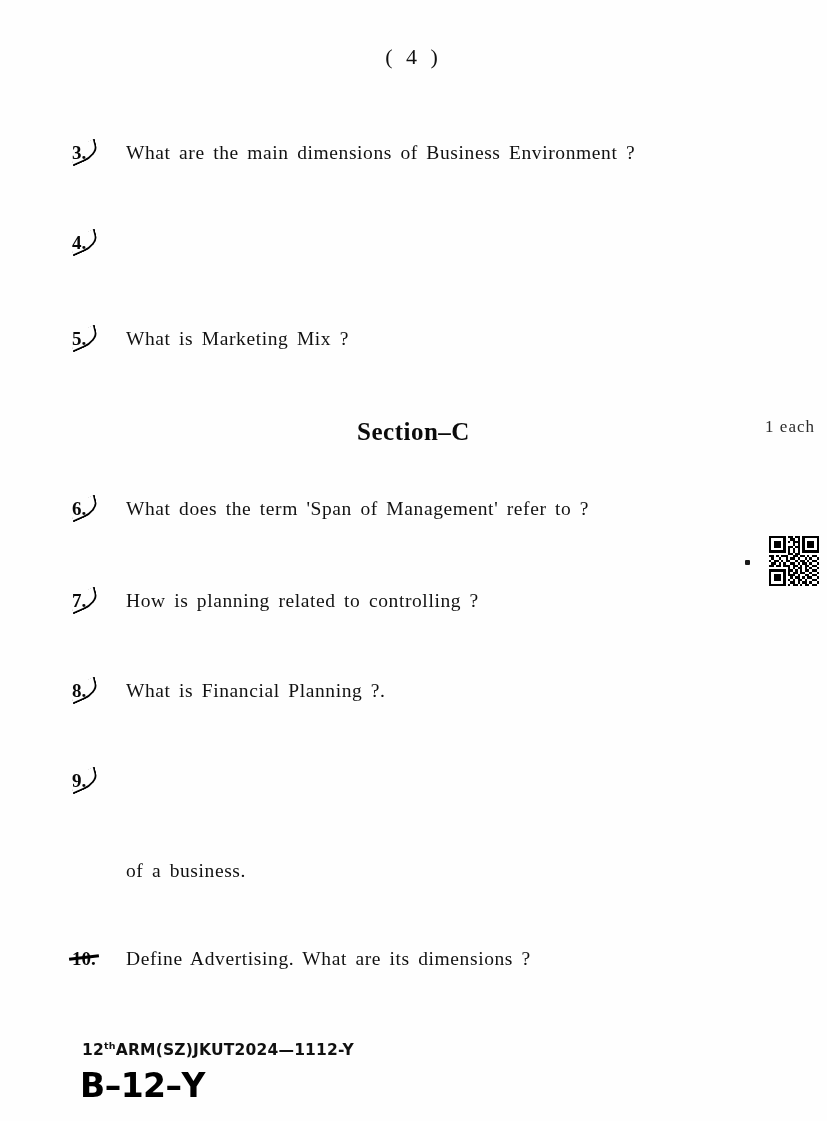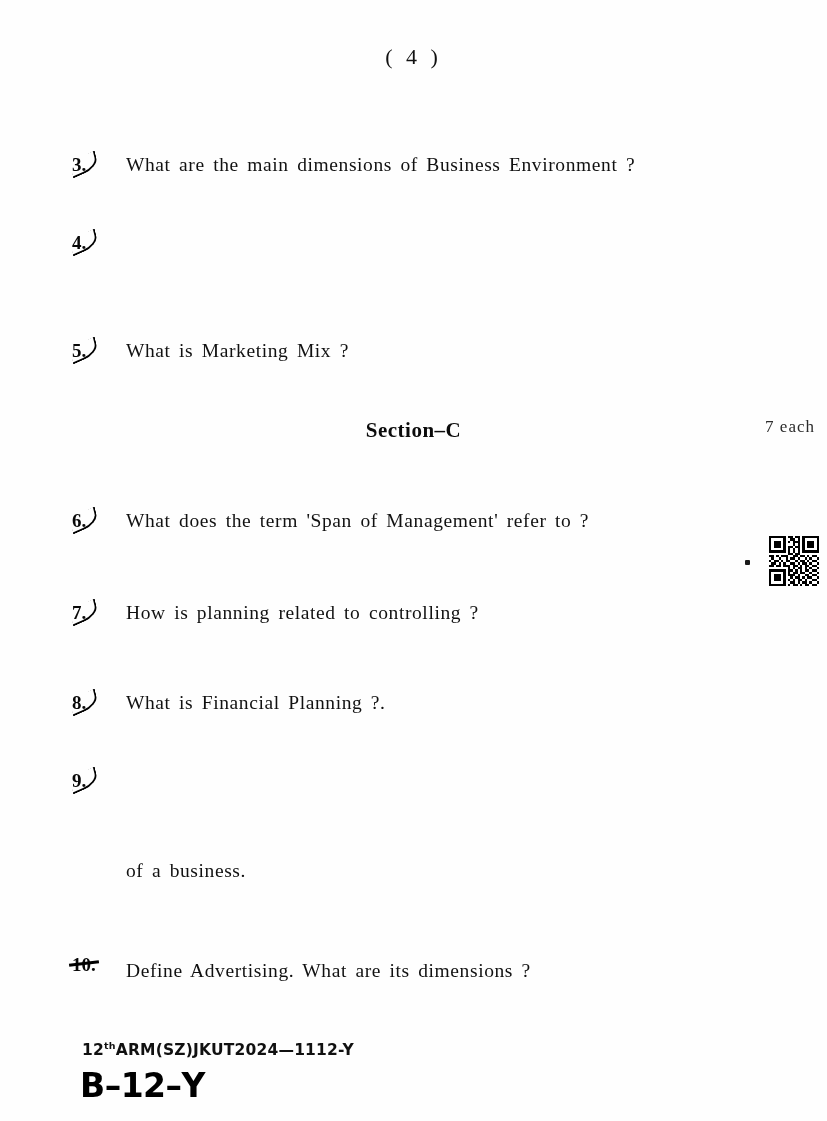--- a/index.html
+++ b/index.html
@@ -73,21 +73,20 @@
     border-bottom: 3px solid #000;
     transform: rotate(-7deg);
   }
   .q-text {
     font-size: 19.5px;
     color: #111;
     font-family: "Liberation Serif", serif;
     letter-spacing: 0.6px;
     word-spacing: 3px;
     line-height: 1.15;
-    margin-top: 12px;
   }
   .q-text em {
     font-style: italic;
   }
   .q-cont {
     position: absolute;
     left: 126px;
     font-size: 19.5px;
     font-family: "Liberation Serif", serif;
     letter-spacing: 0.6px;
@@ -95,21 +94,21 @@
     color: #111;
   }
 
   
   .section-heading {
     position: absolute;
     top: 418px;
     left: 0;
     width: 827px;
     text-align: center;
-    font-size: 21px;
+    font-size: 25px;
     font-weight: bold;
     font-family: "Liberation Serif", serif;
     color: #0b0b0b;
     letter-spacing: 0.5px;
   }
   .marks-note {
     position: absolute;
     top: 417px;
     right: 12px;
     font-size: 17px;
@@ -179,21 +178,21 @@
   <div class="q-row" style="top:232px;">
     <span class="q-num struck">4.</span>
   </div>
 
   <div class="q-row" style="top:328px;">
     <span class="q-num struck">5.</span>
     <span class="q-text">What is Marketing Mix ?</span>
   </div>
 
   <div class="section-heading">Section–C</div>
-  <div class="marks-note">7 each</div>
+  <div class="marks-note">1 each</div>
 
   <div class="ink-speck"></div>
   <div class="qr-wrap">
     <svg id="qr-svg" width="50" height="50" viewBox="0 0 21 21" shape-rendering="crispEdges">
         <rect x="0" y="0" width="1" height="1" fill="#000"></rect>
         <rect x="1" y="0" width="1" height="1" fill="#000"></rect>
         <rect x="2" y="0" width="1" height="1" fill="#000"></rect>
         <rect x="3" y="0" width="1" height="1" fill="#000"></rect>
         <rect x="4" y="0" width="1" height="1" fill="#000"></rect>
         <rect x="5" y="0" width="1" height="1" fill="#000"></rect>

